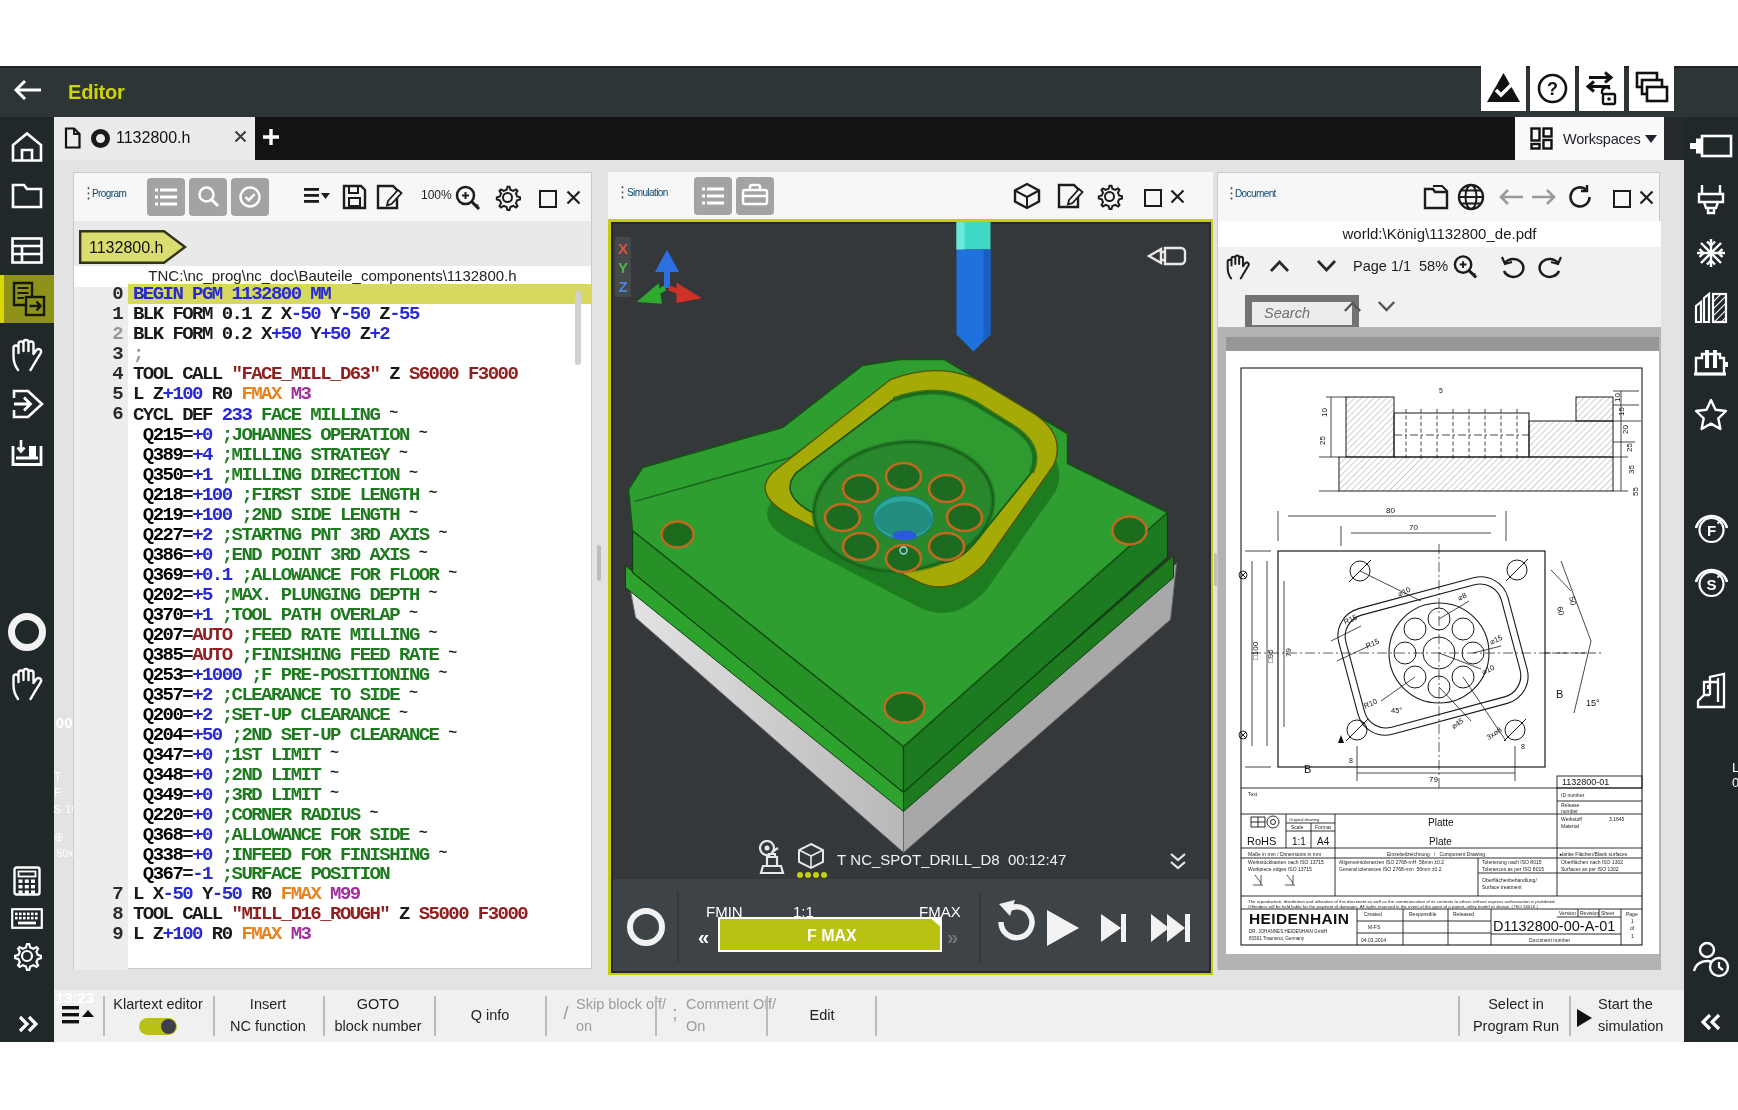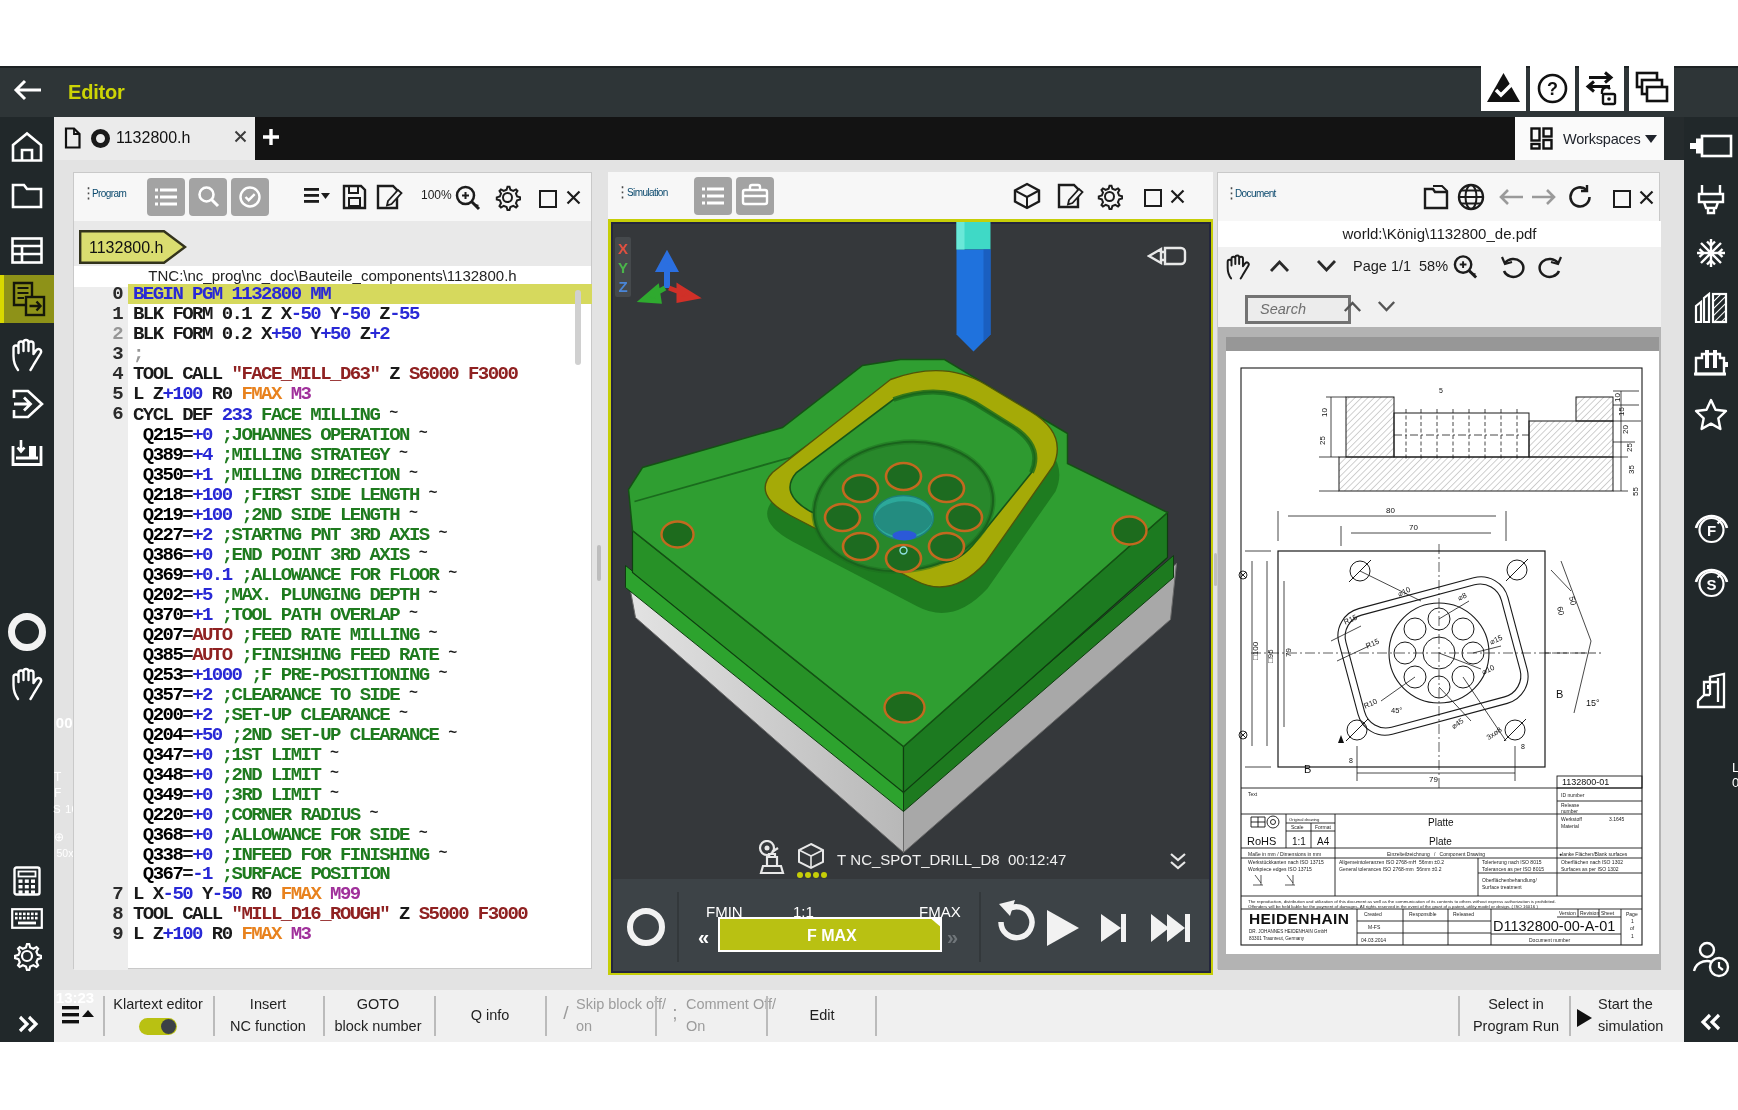--- a/index.html
+++ b/index.html
@@ -589,21 +589,21 @@
         <path d="M20 19.5 l5 1.5 l-2 2 Z" fill="#1c1c1c"></path>
       </svg>
    <svg class="abs" style="left:282px;top:81px" width="26" height="26" viewBox="0 0 26 26">
         <path d="M5 9 a10 9 0 1 1 -1 8" fill="none" stroke="#1c1c1c" stroke-width="2.5"></path>
         <path d="M2 3 l3 7 l7 -2" fill="none" stroke="#1c1c1c" stroke-width="2.2"></path>
       </svg>
    <svg class="abs" style="left:319px;top:81px" width="26" height="26" viewBox="0 0 26 26">
         <path d="M21 9 a10 9 0 1 0 1 8" fill="none" stroke="#1c1c1c" stroke-width="2.5"></path>
         <path d="M24 3 l-3 7 l-7 -2" fill="none" stroke="#1c1c1c" stroke-width="2.2"></path>
       </svg>
-   <div class="abs" style="left:27px;top:122px;width:88px;height:23px;background:#ececec;border:3px solid #737373;font-size:14.5px;font-style:italic;color:#6f6f6f;padding-left:12px;line-height:23px">Search</div>
+   <div class="abs" style="left:27px;top:122px;width:88px;height:23px;background:#ececec;border:7px solid #737373;font-size:14.5px;font-style:italic;color:#6f6f6f;padding-left:12px;line-height:23px">Search</div>
    <svg class="abs" style="left:125px;top:127px" width="19" height="13" viewBox="0 0 21 14">
         <path d="M2 12 L10.5 3 L19 12" stroke="#555" stroke-width="2.6" fill="none"></path>
       </svg>
    <svg class="abs" style="left:159px;top:127px" width="19" height="13" viewBox="0 0 21 14">
         <path d="M2 2 L10.5 11 L19 2" stroke="#555" stroke-width="2.6" fill="none"></path>
       </svg>
    <div class="abs" style="left:0;top:154px;width:443px;height:643px;background:#b3b3b3"></div>
    <div class="abs" style="left:8px;top:164px;width:433px;height:14px;background:#979797"></div>
    <div class="abs" style="left:8px;top:178px;width:433px;height:603px;background:#fff"></div>
    <svg class="abs" style="left:8px;top:178px" width="433" height="603" viewBox="1225 350 433 603" font-family="Liberation Sans">

